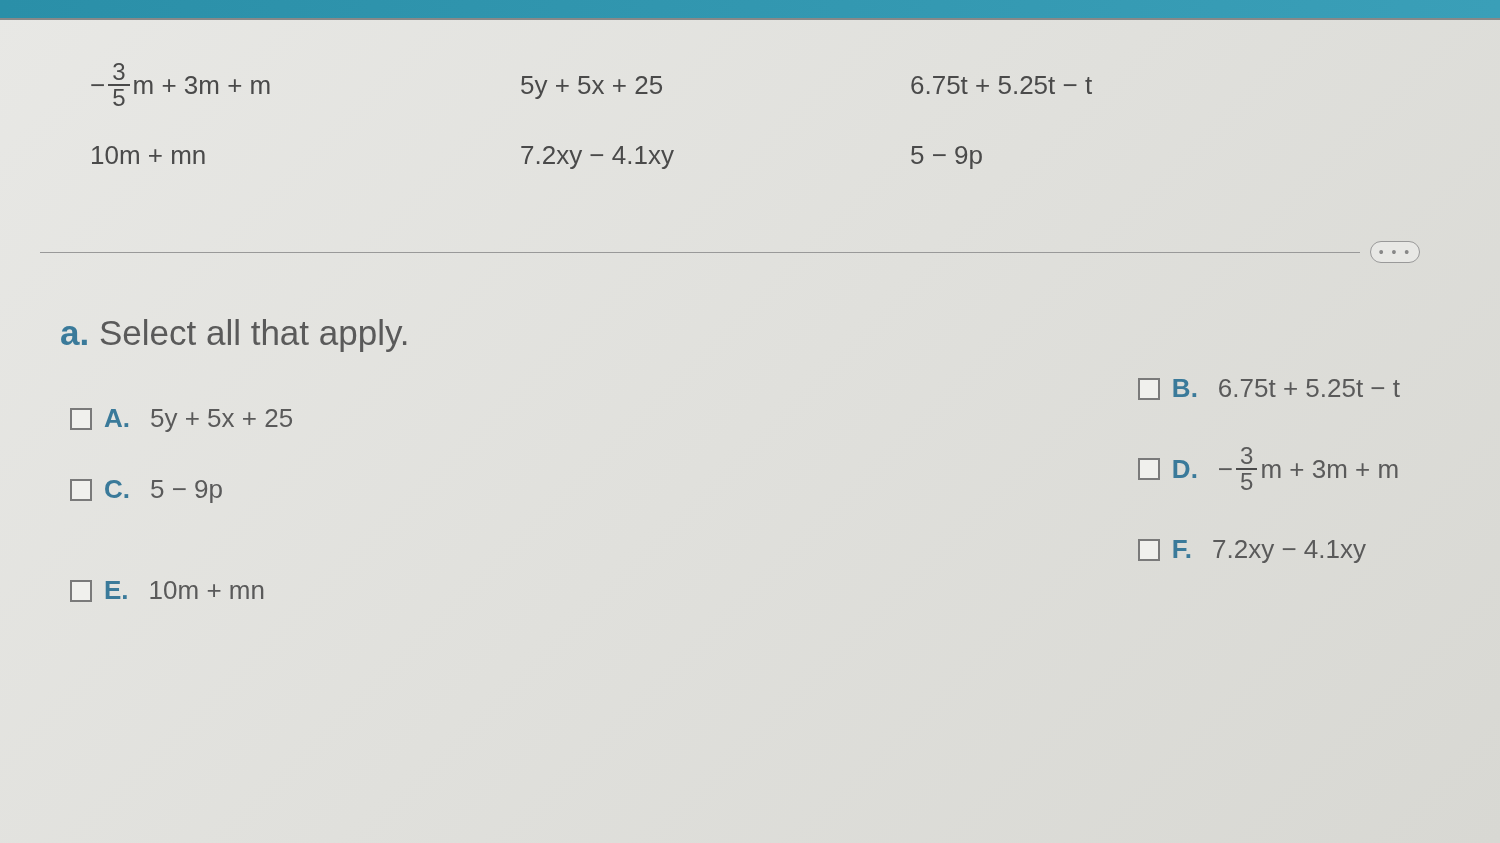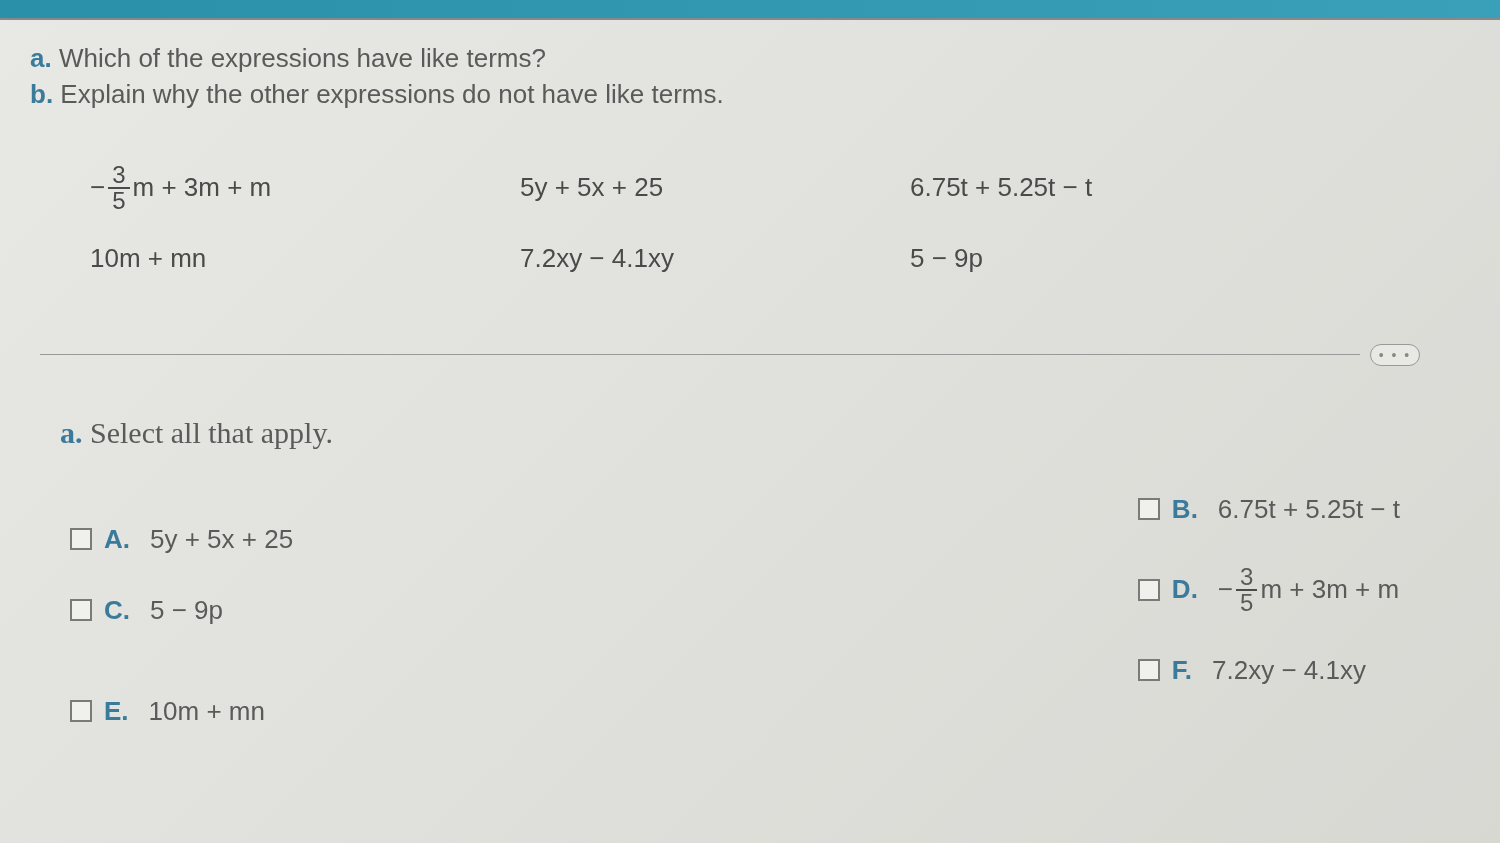--- a/index.html
+++ b/index.html
@@ -87,24 +87,23 @@
       color: #888;
       font-size: 14px;
       letter-spacing: 2px;
       margin-left: 10px;
       margin-right: 40px;
     }
     .part-a {
       padding: 30px 30px 0 30px;
     }
     .part-a-label {
-      font-size: 30px;
+      font-size: 35px;
       color: #5a5a5a;
-      margin-bottom: 74px;
-      font-family: Liberation Serif, serif;
+      margin-bottom: 50px;
     }
     .answer-columns {
       display: flex;
       justify-content: space-between;
     }
     .answer-col {
       display: flex;
       flex-direction: column;
       gap: 40px;
     }
@@ -139,30 +138,20 @@
       align-items: center;
     }
   </style>
 </head>
 <body>
 
 <div class="top-bar"></div>
 
 <div class="content">
 
-  <div class="question-header">
-    <div class="question-line">
-      <span class="question-letter">a.</span>
-      <span>Which of the expressions have like terms?</span>
-    </div>
-    <div class="question-line">
-      <span class="question-letter">b.</span>
-      <span>Explain why the other expressions do not have like terms.</span>
-    </div>
-  </div>
 
   <div class="expressions-grid">
     <div class="expr">
       <span>− </span>
       <span class="fraction">
         <span class="frac-num">3</span>
         <span class="frac-den">5</span>
       </span>
       <span>m + 3m + m</span>
     </div>

